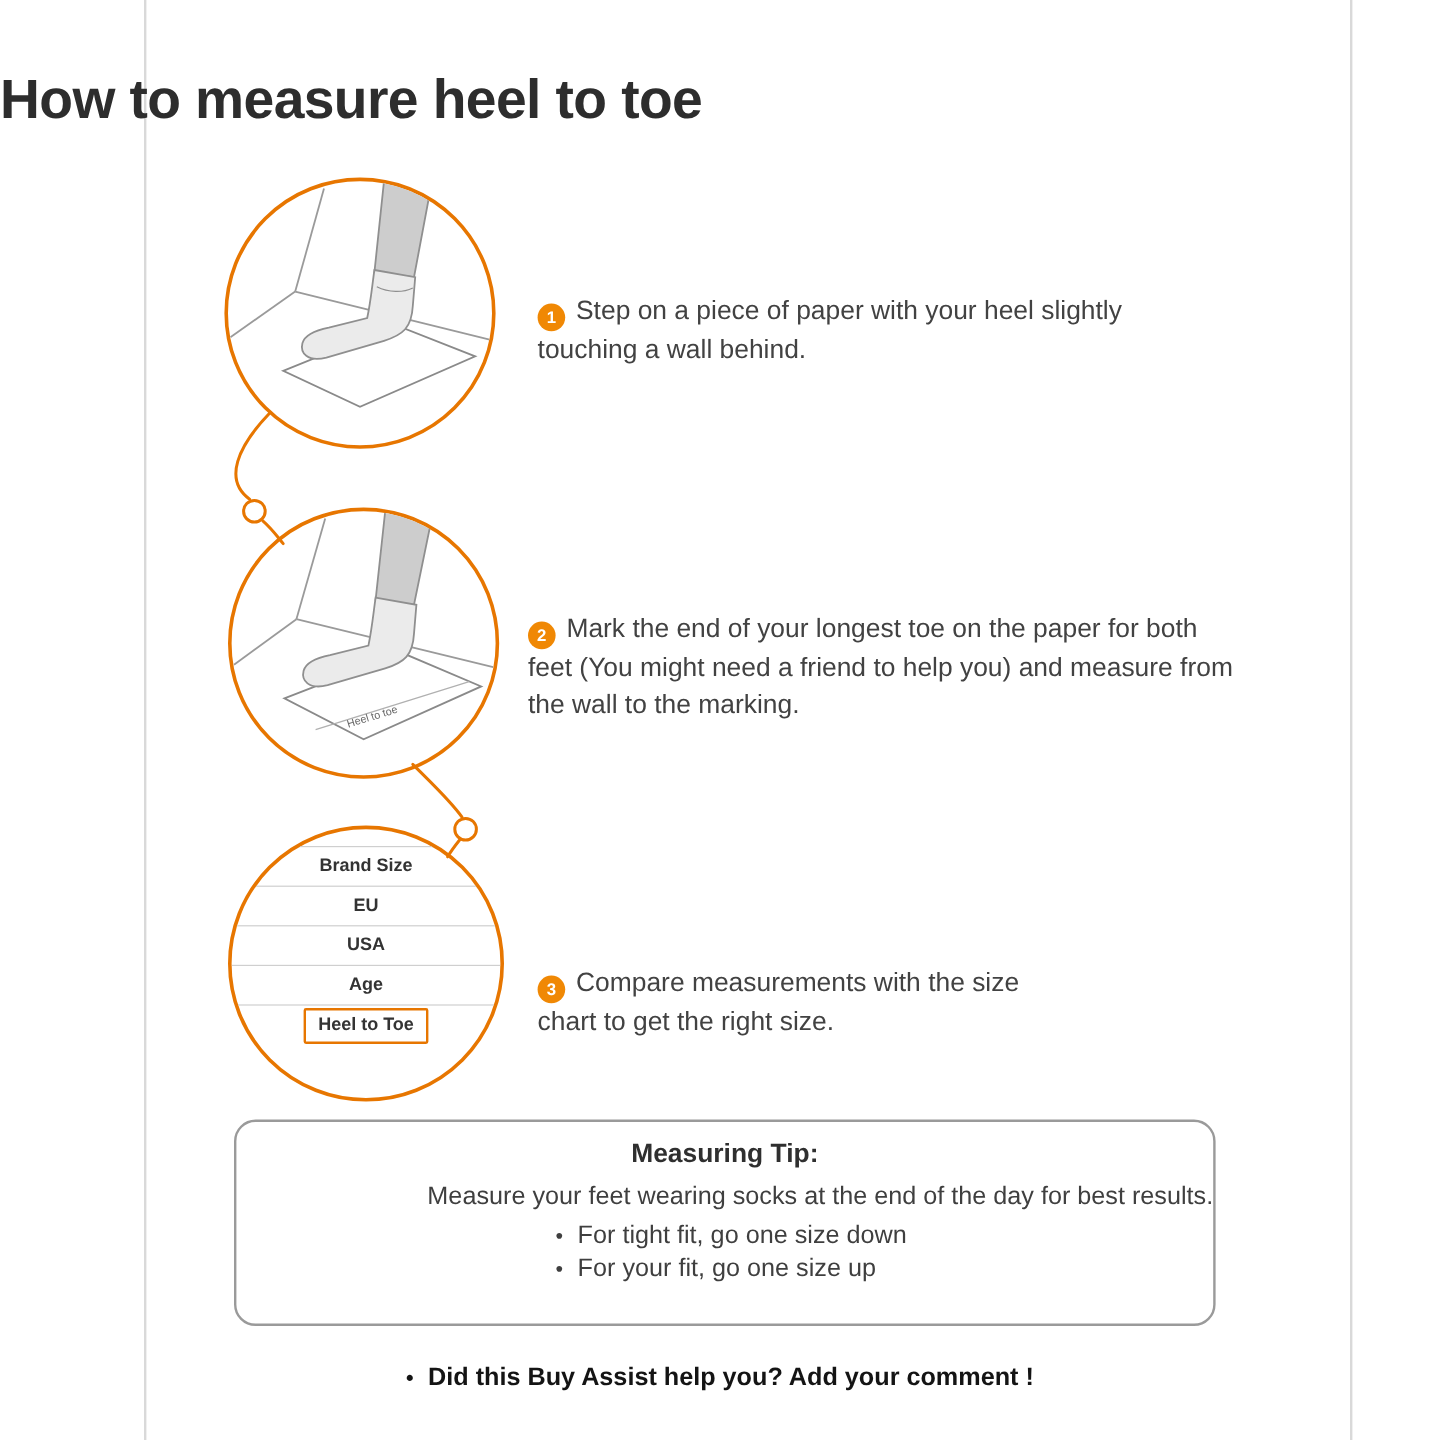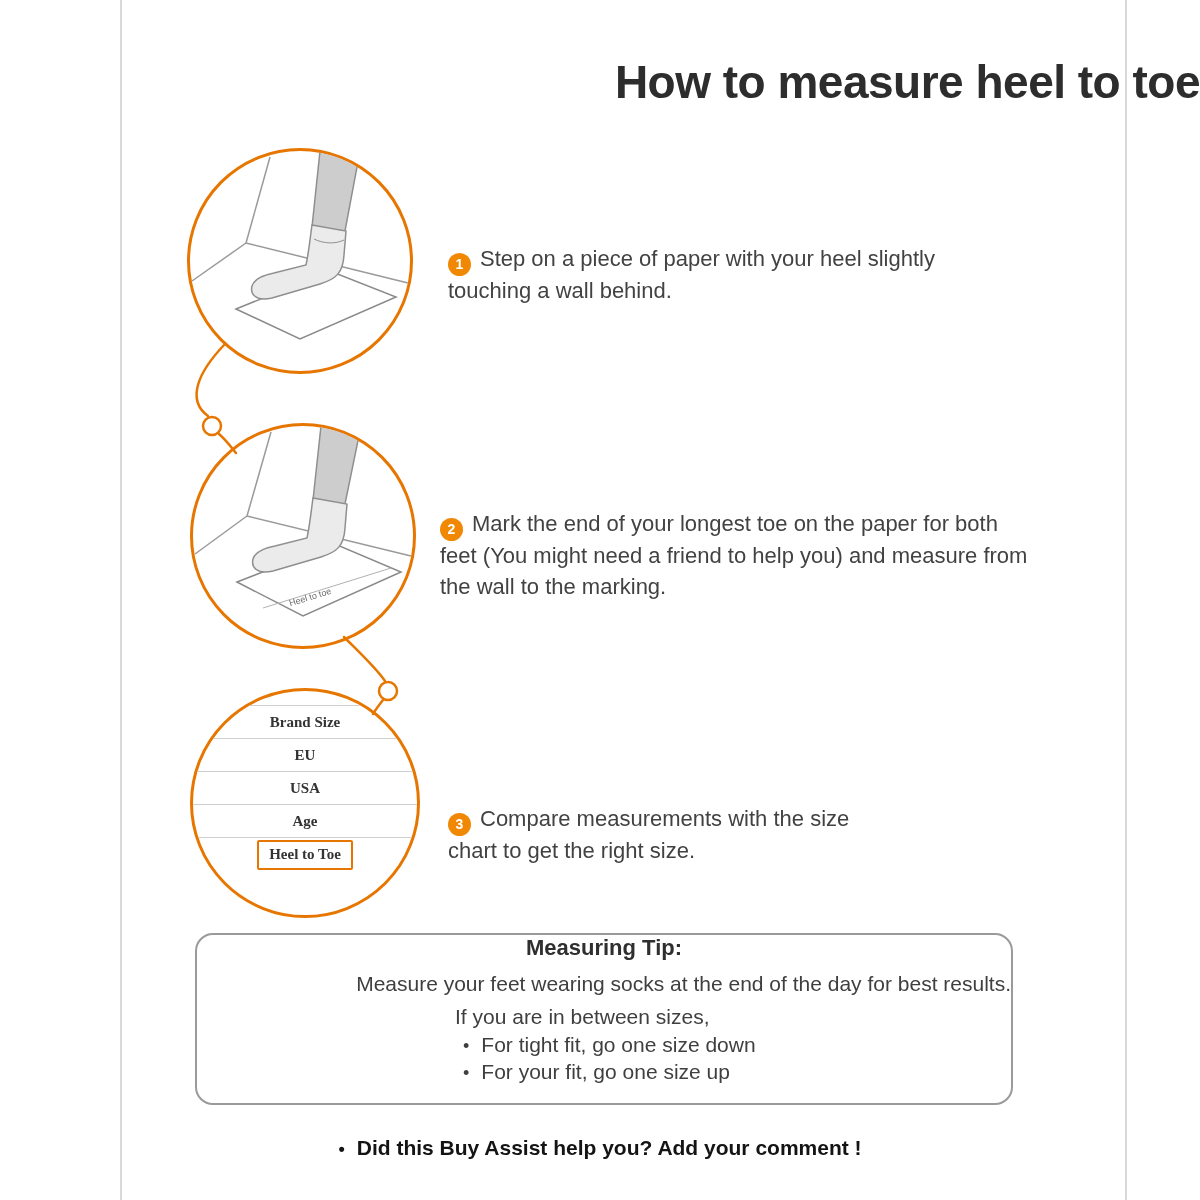--- a/index.html
+++ b/index.html
@@ -5,21 +5,21 @@
   html,body{margin:0;padding:0;}
   body{
     width:1200px;height:1200px;position:relative;background:#ffffff;
     font-family:"Liberation Sans", sans-serif;overflow:hidden;color:#3d3d3d;
   }
   .page-border{position:absolute;top:0;bottom:0;width:2px;background:#d9d9d9;}
   .page-border.left{left:120px;}
   .page-border.right{left:1125px;}
 
   .title{
-    position:absolute;top:55px;left:0;width:100%;text-align:right;
+    position:absolute;top:55px;left:0;width:100%;text-align:left;
     font-size:46px;font-weight:bold;color:#2d2d2d;letter-spacing:-0.5px;
   }
 
   .step-circle{
     position:absolute;width:220px;height:220px;border:3px solid #E77600;
     border-radius:50%;background:#fff;overflow:hidden;box-sizing:content-box;
   }
   .circle-1{left:187px;top:148px;}
   .circle-2{left:190px;top:423px;}
   .circle-3{left:190px;top:688px;width:224px;height:224px;}
@@ -33,32 +33,33 @@
   .step-3{left:448px;top:780px;width:450px;margin-top:24px;}
   .badge{
     display:inline-flex;align-items:center;justify-content:center;
     width:23px;height:23px;border-radius:50%;background:#F08804;color:#ffffff;
     font-size:14px;font-weight:bold;margin-right:9px;vertical-align:-3px;
   }
 
   .chart-rows{position:absolute;left:0;right:0;top:14px;}
   .chart-row{
     height:32px;line-height:32px;text-align:center;font-size:15px;
-    font-weight:600;color:#333333;border-bottom:1px solid #cfcfcf;font-family:Liberation Serif, serif;
+    font-weight:600;color:#333333;border-bottom:1px solid #cfcfcf;
   }
   .chart-row:first-child{border-top:1px solid #cfcfcf;}
   .chart-row:last-child{border-bottom:none;}
   .chart-pill{
     display:inline-block;border:2px solid #E77600;border-radius:2px;
     padding:0 10px;line-height:24px;height:26px;background:#fff;
   }
 
   .tip-box{
     position:absolute;left:195px;top:933px;width:818px;height:172px;
     border:2px solid #9a9a9a;border-radius:18px;box-sizing:border-box;
+    padding-top:13px;
   }
   .tip-title{text-align:center;font-size:22px;font-weight:bold;color:#2f2f2f;}
   .tip-line1{text-align:right;font-size:21px;color:#3f3f3f;margin-top:11px;}
   .tip-sub{margin-left:258px;margin-top:9px;font-size:21px;color:#3f3f3f;}
   .tip-line2{margin-bottom:4px;}
   .tip-bullet-row{display:flex;align-items:baseline;margin-top:3px;}
   .tip-dot{margin-left:8px;margin-right:12px;font-size:18px;color:#3f3f3f;}
 
   .footer{
     position:absolute;top:1136px;left:0;width:100%;display:flex;
@@ -132,21 +133,20 @@
 <p class="step step-1"><span class="badge">1</span><span>Step on a piece of paper with your heel slightly touching a wall behind.</span></p>
 
 <p class="step step-2"><span class="badge">2</span><span>Mark the end of your longest toe on the paper for both feet (You might need a friend to help you) and measure from the wall to the marking.</span></p>
 
 <p class="step step-3"><span class="badge">3</span><span>Compare measurements with the size chart to get the right size.</span></p>
 
 <div class="tip-box">
   <div class="tip-title">Measuring Tip:</div>
   <div class="tip-line1">Measure your feet wearing socks at the end of the day for best results.</div>
   <div class="tip-sub">
-    <div class="tip-line2">If you are in between sizes,</div>
     <div class="tip-bullet-row">
       <span class="tip-dot">•</span>
       <span>For tight fit, go one size down</span>
     </div>
     <div class="tip-bullet-row">
       <span class="tip-dot">•</span>
       <span>For your fit, go one size up</span>
     </div>
   </div>
 </div>

